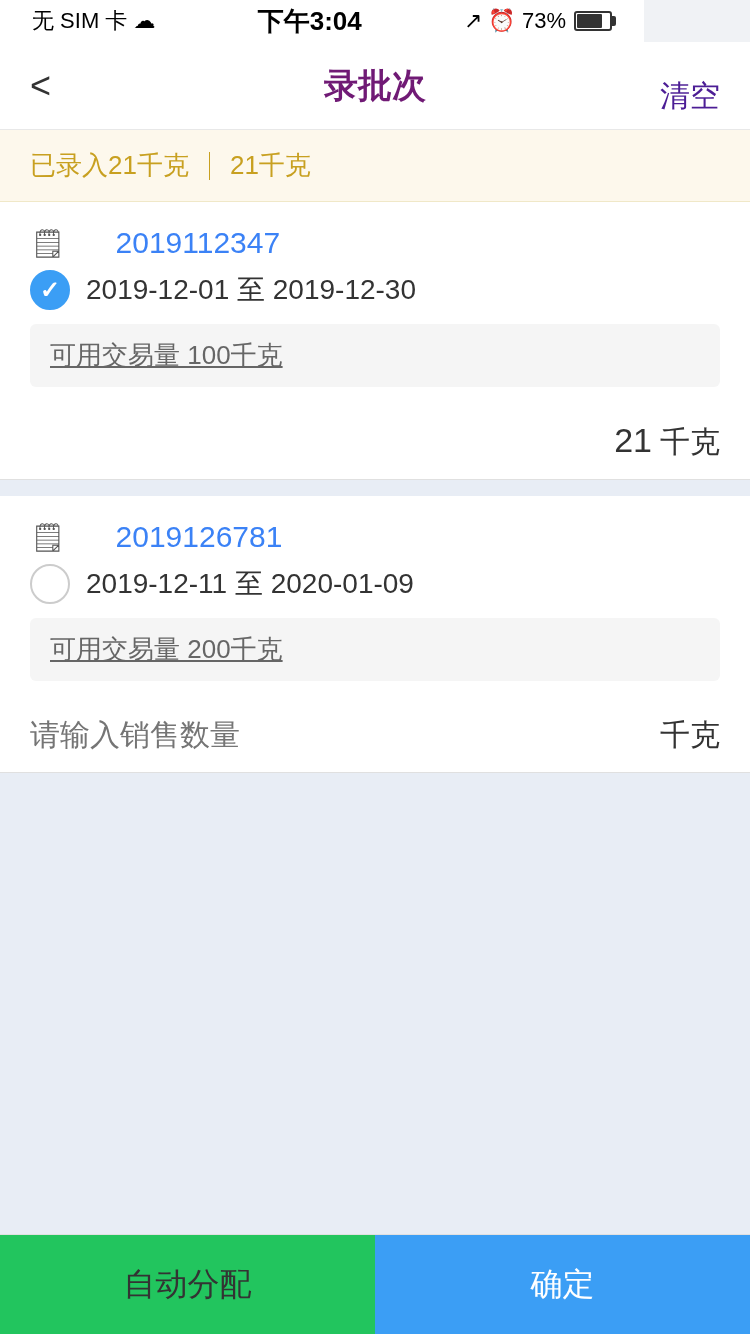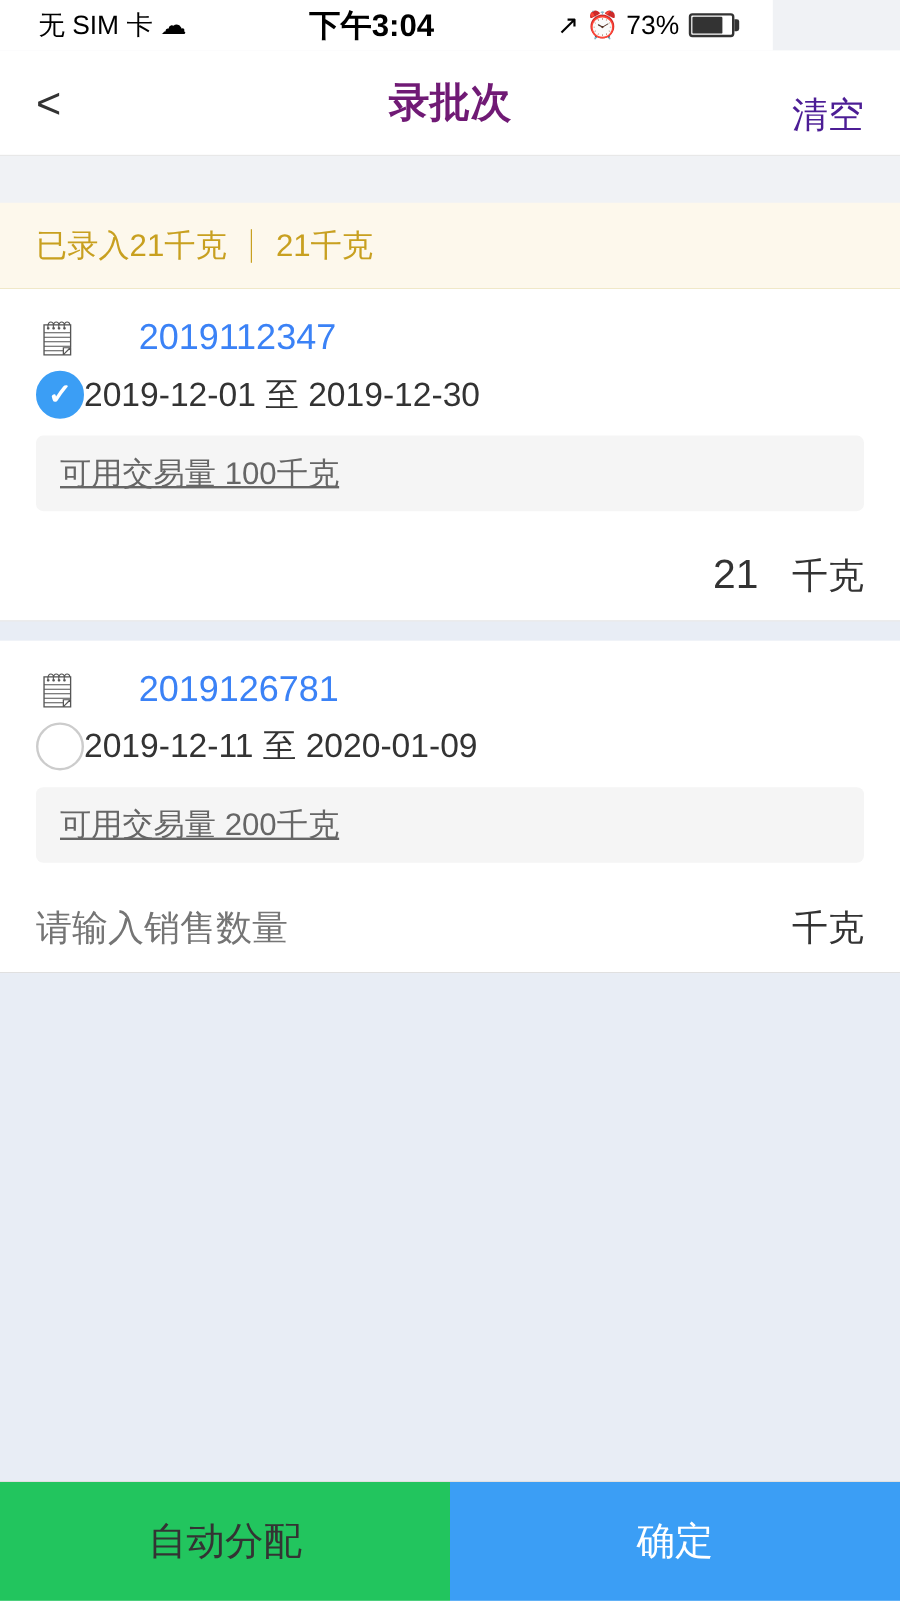--- a/index.html
+++ b/index.html
@@ -101,21 +101,20 @@
     }
 
     
     .info-banner {
       background: #fdf8ec;
       padding: 18px 30px;
       display: flex;
       align-items: center;
       gap: 20px;
       border-bottom: 1px solid #f0e8c8;
-      margin-top: 39px;
     }
     .info-label {
       font-size: 26px;
       color: #c8a020;
     }
     .info-divider {
       width: 1px;
       height: 28px;
       background: #c8a020;
     }
@@ -146,20 +145,21 @@
     }
     .batch-id {
       font-size: 30px;
       color: #3b82f6;
       font-weight: 500;
       margin-left: 40px;
     }
     .batch-row {
       display: flex;
       align-items: center;
+      gap: 16px;
       margin-bottom: 14px;
     }
     .radio-btn {
       width: 40px;
       height: 40px;
       border-radius: 50%;
       border: 2px solid #ccc;
       display: flex;
       align-items: center;
       justify-content: center;
@@ -188,21 +188,21 @@
       font-size: 26px;
       color: #666;
       text-decoration: underline;
     }
 
     
     .qty-row {
       display: flex;
       align-items: baseline;
       justify-content: flex-end;
-      gap: 28px;
+      gap: 8px;
       padding: 16px 30px 16px 30px;
       border-bottom: 1px solid #e0e0e0;
     }
     .qty-value {
       font-size: 34px;
       color: #333;
       font-weight: 500;
     }
     .qty-unit {
       font-size: 30px;

